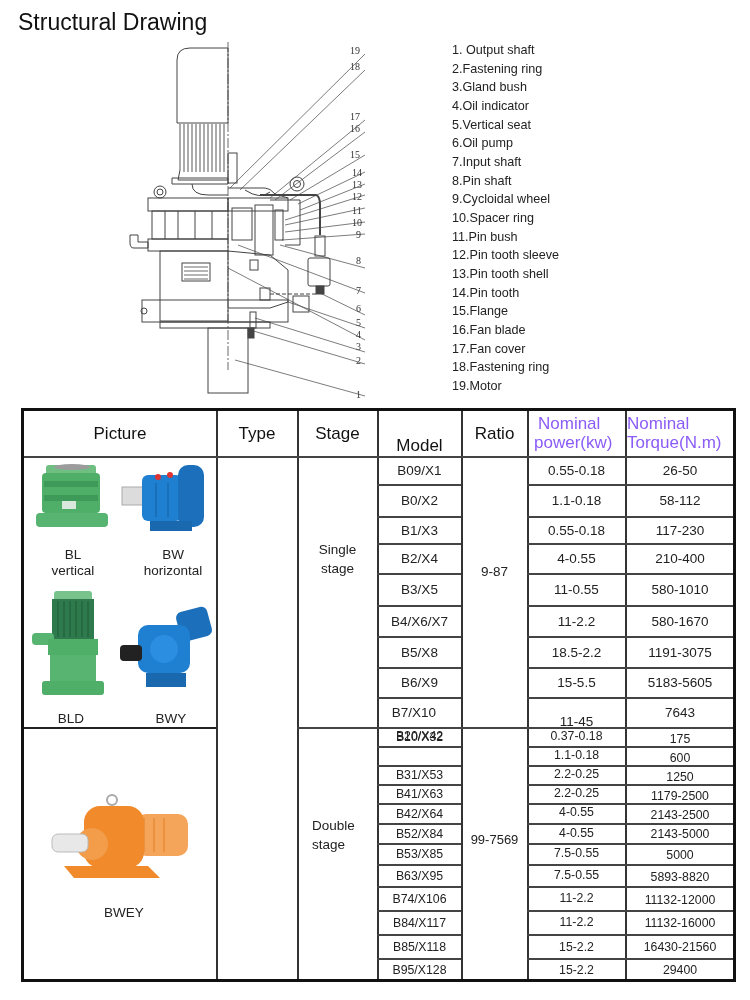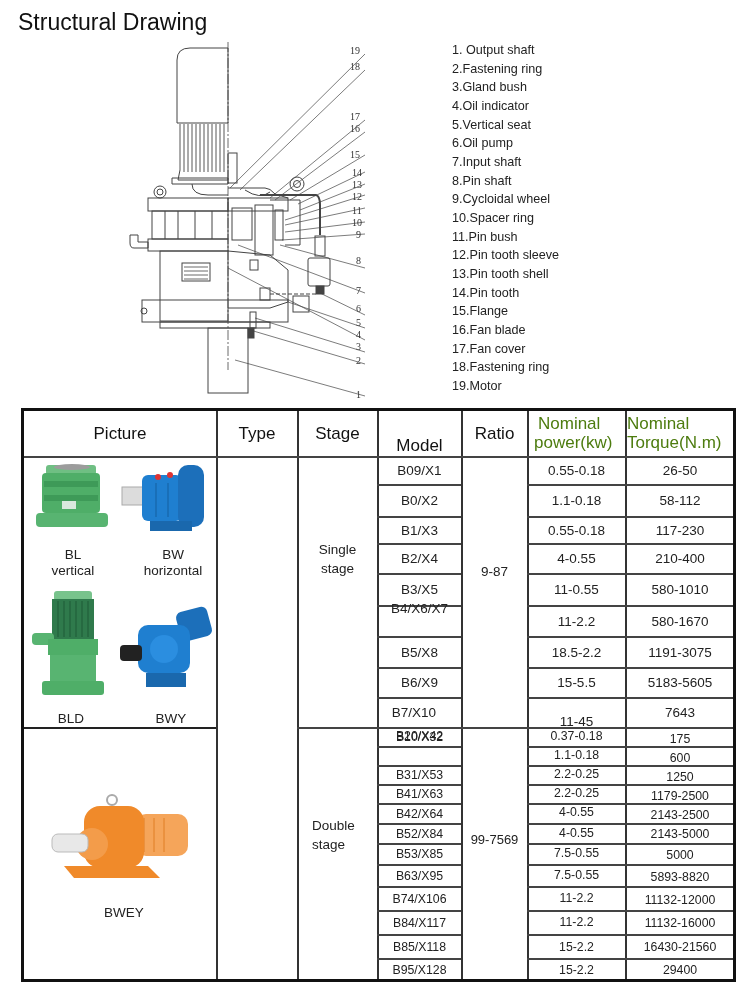--- a/index.html
+++ b/index.html
@@ -9,21 +9,21 @@
   .drawing { position:absolute; left:120px; top:40px; width:260px; height:362px; }
   .parts { position:absolute; left:452px; top:41px; margin:0; padding:0; list-style:none; }
   .parts li { font-size:12.6px; line-height:18.65px; color:#222; white-space:nowrap; }
   .tbl { position:absolute; left:21px; top:408px; width:715px; height:574px;
          border:3px solid #111; box-sizing:border-box; }
   .vline { position:absolute; top:0; bottom:0; width:1.5px; background:#333; }
   .hline { position:absolute; height:1.5px; background:#444; }
   .cell { position:absolute; display:flex; align-items:center; justify-content:center;
           text-align:center; color:#222; }
   .hdr { font-size:17px; color:#111; }
-  .hdr2 { font-size:17px; line-height:19px; text-align:left; justify-content:flex-start; color:#4d7c0f; }
+  .hdr2 { font-size:17px; line-height:19px; text-align:left; justify-content:flex-start; color:#8b5cf6; }
   .r1 { font-size:13.5px; }
   .r2 { font-size:12.3px; }
   .label { position:absolute; font-size:13.5px; text-align:center; color:#222; line-height:16px; }
   .pic { position:absolute; }
 </style>
 </head>
 <body>
 
 <div class="title">Structural Drawing</div>
 
@@ -339,21 +339,21 @@
     <div class="cell r1" style="left:602px;width:108px;top:106px;height:26px">117-230</div>
 
     <div class="cell r1" style="left:354px;width:83px;top:133px;height:29px">B2/X4</div>
     <div class="cell r1" style="left:504px;width:97px;top:133px;height:29px">4-0.55</div>
     <div class="cell r1" style="left:602px;width:108px;top:133px;height:29px">210-400</div>
 
     <div class="cell r1" style="left:354px;width:83px;top:163px;height:31px">B3/X5</div>
     <div class="cell r1" style="left:504px;width:97px;top:163px;height:31px">11-0.55</div>
     <div class="cell r1" style="left:602px;width:108px;top:163px;height:31px">580-1010</div>
 
-    <div class="cell r1" style="left:354px;width:83px;top:182px;height:30px">B4/X6/X7</div>
+    <div class="cell r1" style="left:354px;width:83px;top:195px;height:30px">B4/X6/X7</div>
     <div class="cell r1" style="left:504px;width:97px;top:195px;height:30px">11-2.2</div>
     <div class="cell r1" style="left:602px;width:108px;top:195px;height:30px">580-1670</div>
 
     <div class="cell r1" style="left:354px;width:83px;top:226px;height:30px">B5/X8</div>
     <div class="cell r1" style="left:504px;width:97px;top:226px;height:30px">18.5-2.2</div>
     <div class="cell r1" style="left:602px;width:108px;top:226px;height:30px">1191-3075</div>
 
     <div class="cell r1" style="left:354px;width:83px;top:257px;height:29px">B6/X9</div>
     <div class="cell r1" style="left:504px;width:97px;top:257px;height:29px">15-5.5</div>
     <div class="cell r1" style="left:602px;width:108px;top:257px;height:29px">5183-5605</div>

